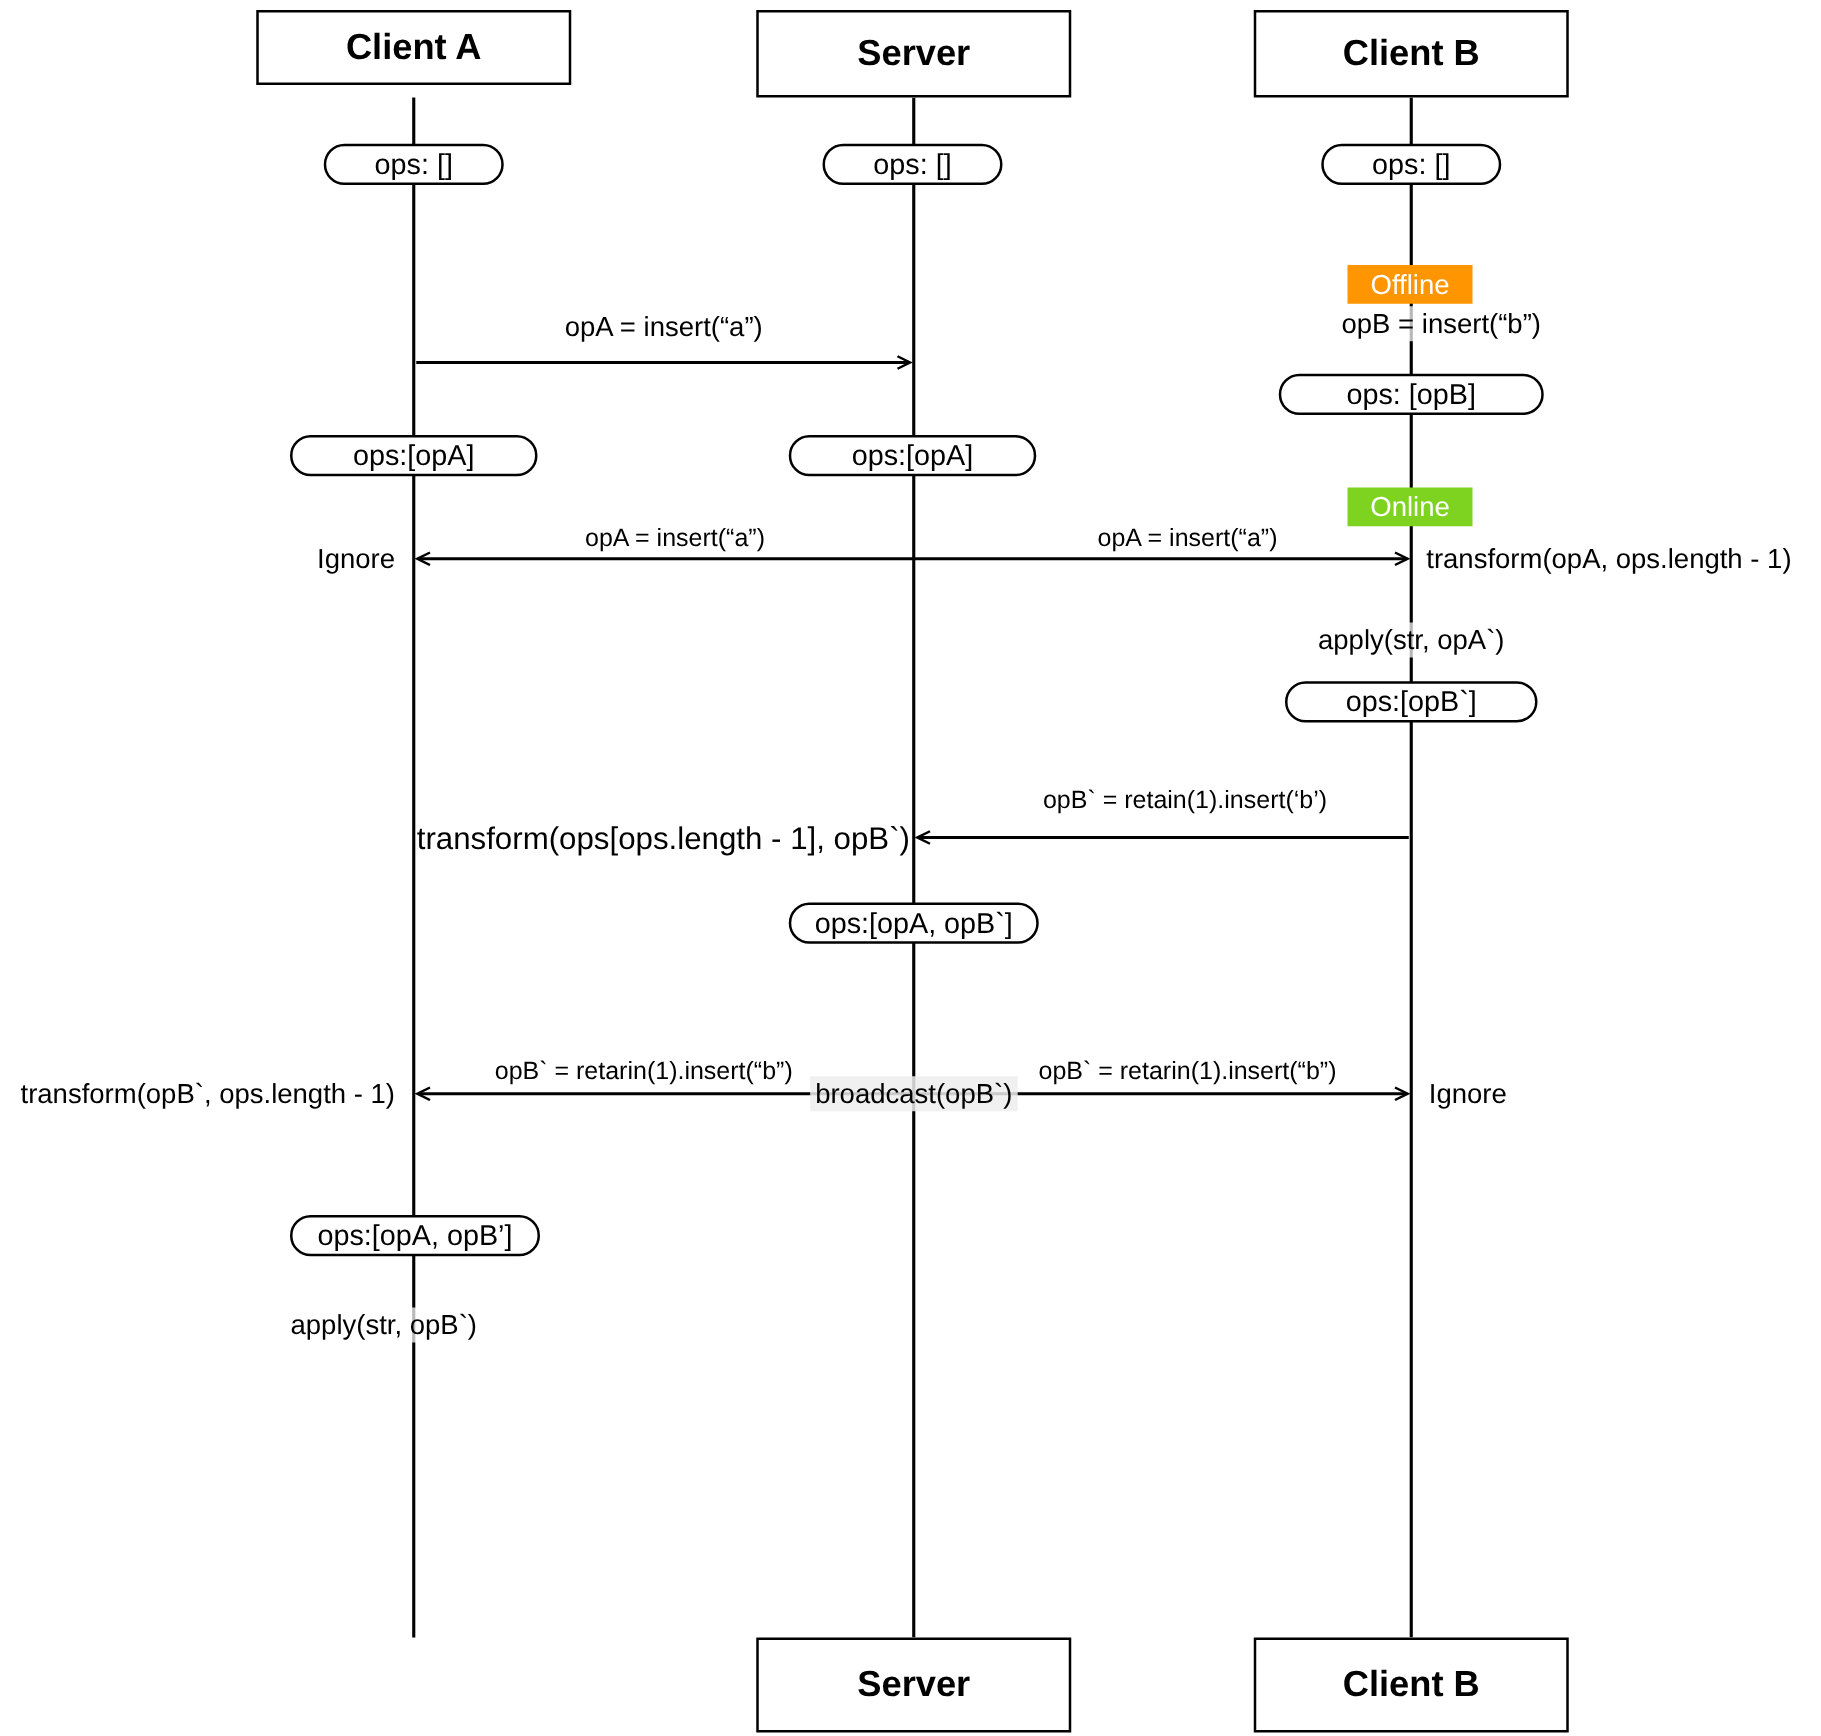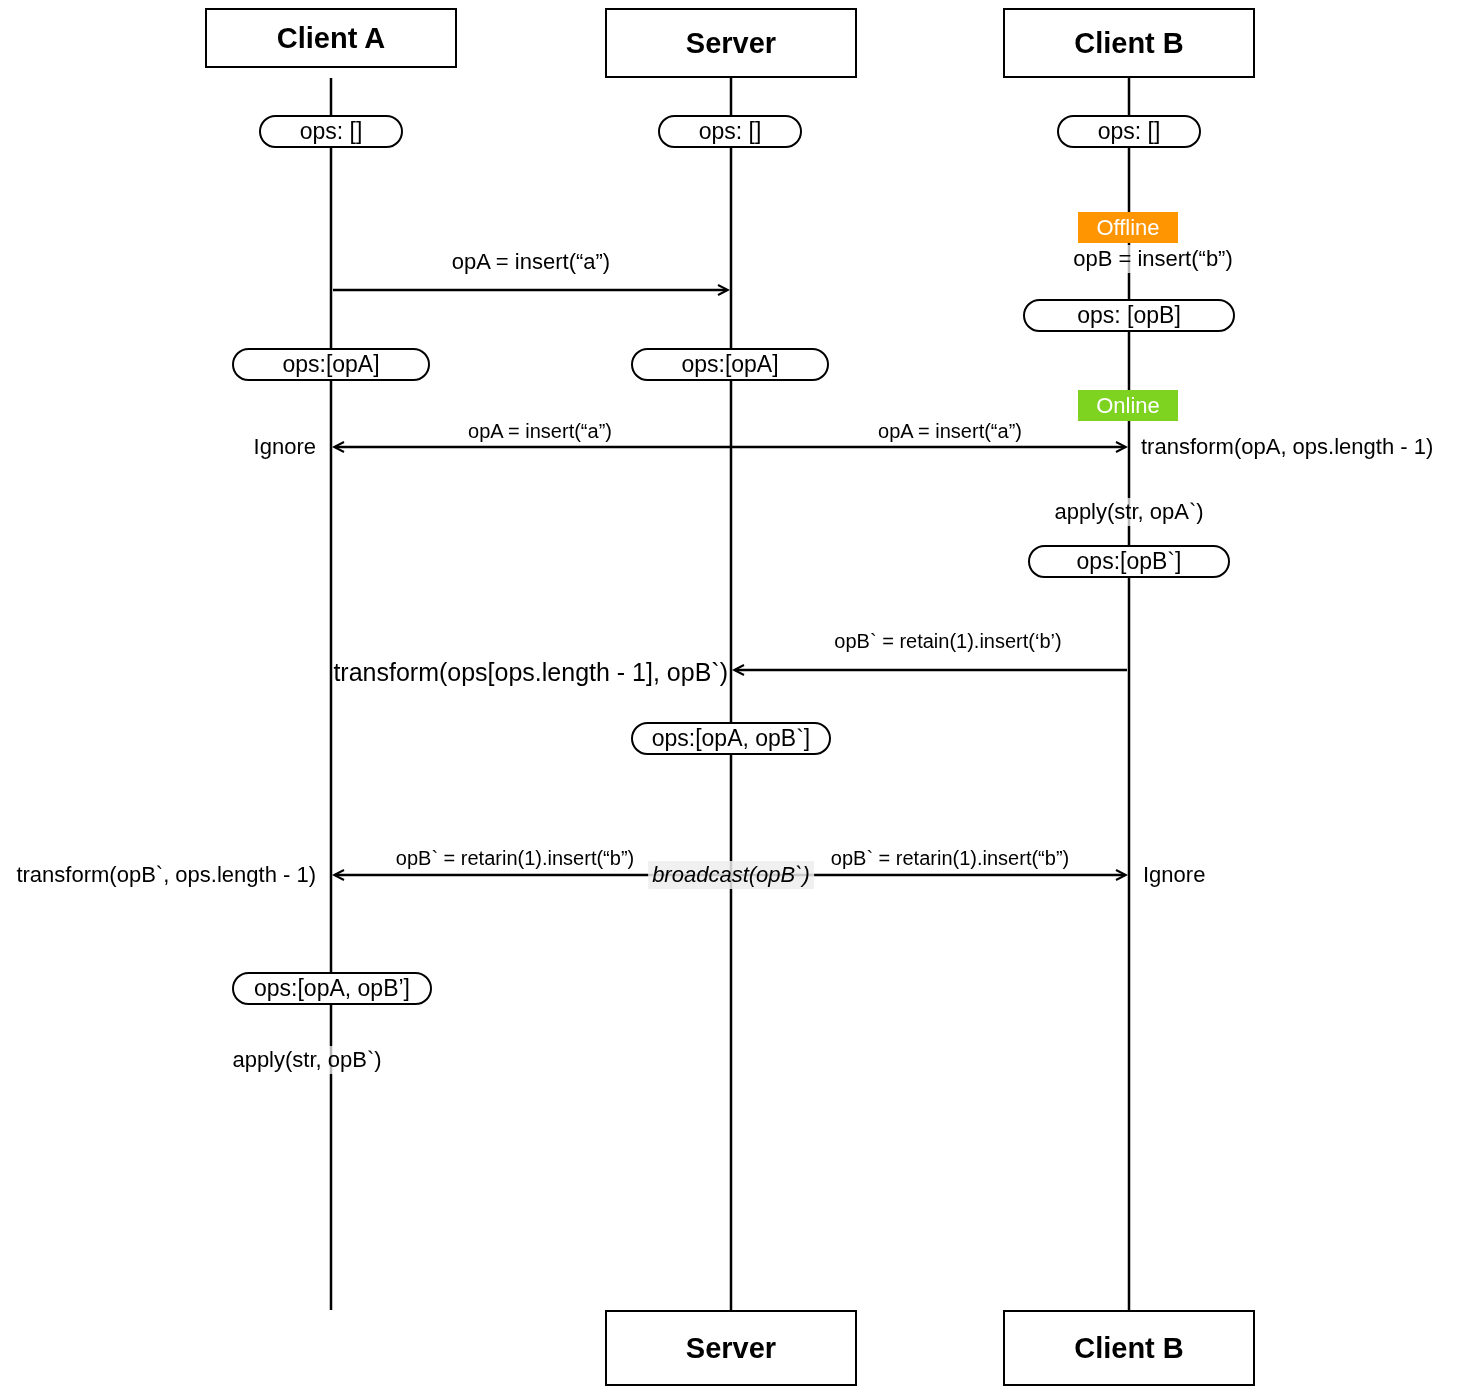--- a/index.html
+++ b/index.html
@@ -62,21 +62,21 @@
 
   .lbl {
     position: absolute;
     white-space: nowrap;
     font-size: 22px;
     z-index: 2;
     transform: translate(-50%, -50%);
     text-align: right;
   }
   .lbl.onln { background: rgba(255,255,255,0.72); padding: 1px 3px; }
-  .lbl.gray { background: rgba(237,237,237,0.85); padding: 1px 4px; font-style: italic; }
+  .lbl.gray { background: rgba(237,237,237,0.85); padding: 1px 4px; }
   .lbl.small { font-size: 20px; }
   .lbl.tiny  { font-size: 25px; }
   .lbl.left-align  { transform: translate(0, -50%); }
   .lbl.right-align { transform: translate(-100%, -50%); }
 </style>
 </head>
 <body>
 
 <div id="stage">
 

